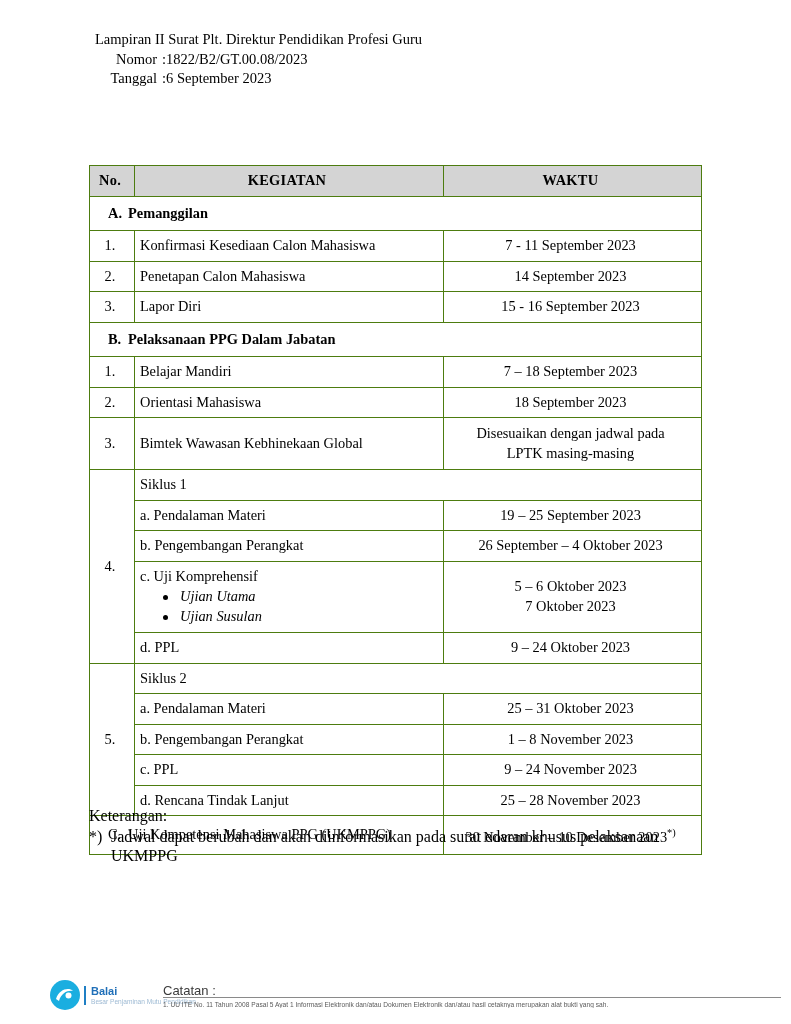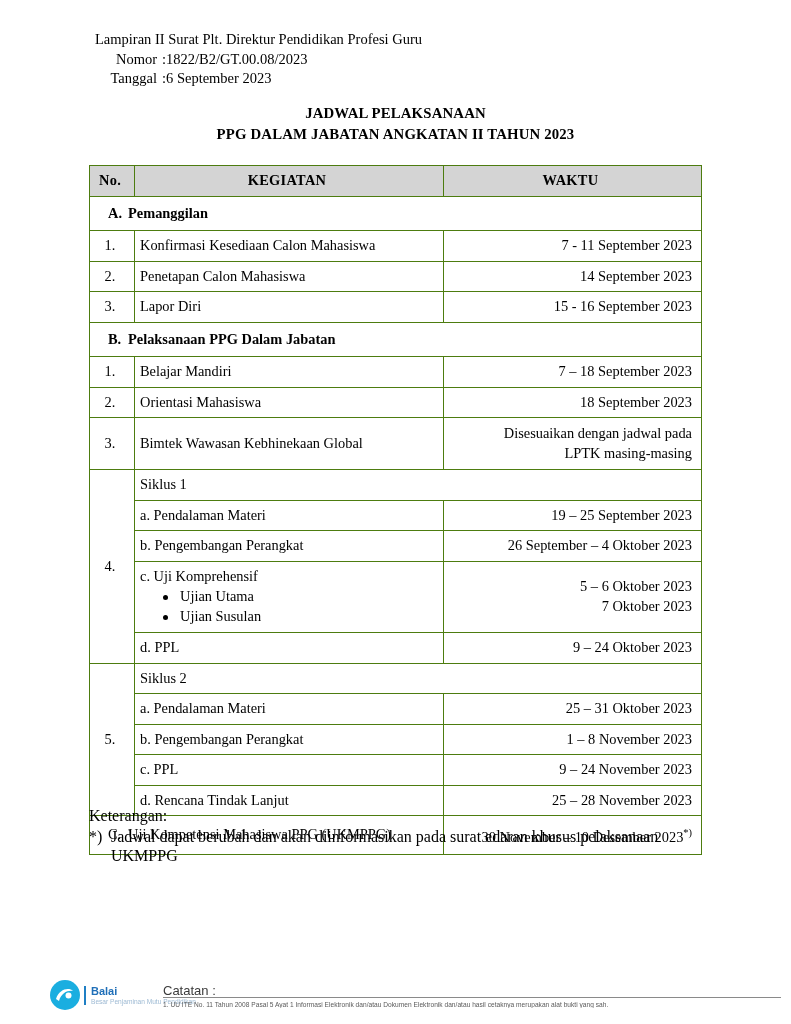--- a/index.html
+++ b/index.html
@@ -98,33 +98,34 @@
     font-weight: bold;
     padding-top: 8px;
     padding-bottom: 8px;
     padding-left: 18px;
   }
   tr.section td .sec-letter {
     display: inline-block;
     width: 20px;
   }
   td.keg { text-align: left; }
-  td.wkt { text-align: right; }
+  td.wkt { text-align: center; }
 
   td.sub {
     padding-left: 10px;
   }
   td.tall {
     padding-top: 8px;
     padding-bottom: 8px;
   }
   .bullets {
     list-style: none;
     margin: 2px 0 0 0;
     padding: 0 0 0 40px;
+    font-style: italic;
   }
   .bullets li {
     position: relative;
     line-height: 19.5px;
   }
   .bullets li::before {
     content: "";
     position: absolute;
     left: -17px;
     top: 8px;
@@ -271,24 +272,20 @@
       <span class="lh-colon">:</span>
       <span class="lh-value">1822/B2/GT.00.08/2023</span>
     </div>
     <div class="lh-row">
       <span class="lh-label">Tanggal</span>
       <span class="lh-colon">:</span>
       <span class="lh-value">6 September 2023</span>
     </div>
   </div>
 
-  <div class="doc-title">
-    <div>JADWAL PELAKSANAAN</div>
-    <div>PPG DALAM JABATAN ANGKATAN II TAHUN 2023</div>
-  </div>
 
   <div class="sched-wrap">
     <table class="sched">
       <colgroup>
         <col class="c-no">
         <col class="c-keg">
         <col class="c-wkt">
       </colgroup>
       <thead>
         <tr>

